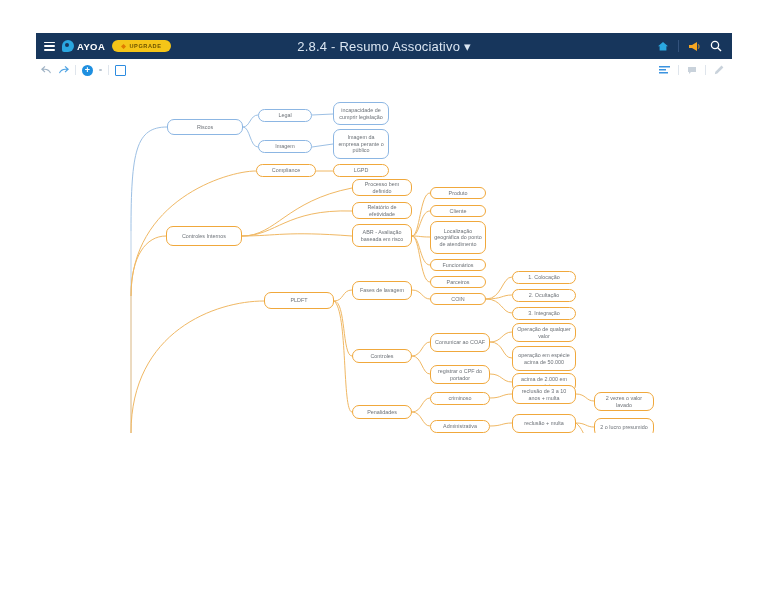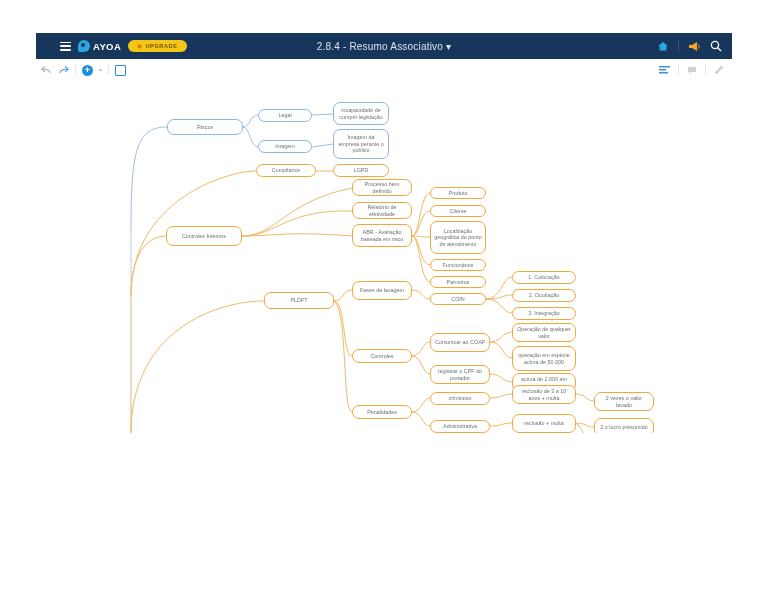--- a/index.html
+++ b/index.html
@@ -3,31 +3,31 @@
 <meta charset="utf-8">
 <style>
   html,body{margin:0;padding:0;background:#ffffff;}
   body{width:768px;height:594px;font-family:"Liberation Sans",sans-serif;overflow:hidden;}
 
   .app{position:absolute;left:36px;top:33px;width:696px;height:400px;}
 
   
   .topbar{position:absolute;left:0;top:0;width:696px;height:26px;background:#17365c;
           display:flex;align-items:center;}
-  .tb-left{display:flex;align-items:center;gap:7px;padding-left:24px;}
+  .tb-left{display:flex;align-items:center;gap:7px;padding-left:8px;}
   .hamb{width:11px;height:9px;display:flex;flex-direction:column;justify-content:space-between;cursor:pointer;}
   .hamb i{display:block;height:1.6px;background:#fff;border-radius:1px;}
   .logo{display:flex;align-items:center;gap:3px;}
   .logo-mark{width:12px;height:12px;border-radius:50% 50% 50% 2px;background:#2aa7e0;position:relative;}
   .logo-mark:after{content:"";position:absolute;left:3px;top:3px;width:4px;height:4px;border-radius:50%;background:#17365c;}
   .logo-text{color:#ffffff;font-size:9.5px;font-weight:bold;letter-spacing:.4px;}
   .upgrade{height:12px;background:#f5c518;border-radius:8px;color:#6b5200;font-size:5.6px;
            font-weight:bold;letter-spacing:.6px;display:flex;align-items:center;gap:3px;padding:0 9px;cursor:pointer;}
   .bolt{color:#e07b00;font-size:6px;line-height:1;}
-  .tb-title{position:absolute;left:0;right:0;text-align:center;color:#dbe6f2;font-size:10px;
+  .tb-title{position:absolute;left:0;right:0;text-align:center;color:#dbe6f2;font-size:13px;
             letter-spacing:.2px;pointer-events:none;}
   .tb-title span{pointer-events:auto;cursor:pointer;}
   .tb-right{margin-left:auto;display:flex;align-items:center;gap:9px;padding-right:10px;}
   .tb-div{width:1px;height:12px;background:#33527c;}
   .ico{cursor:pointer;display:flex;align-items:center;justify-content:center;}
 
   
   .toolbar{position:absolute;left:0;top:26px;width:696px;height:22px;background:#ffffff;
            display:flex;align-items:center;}
   .tl-left{display:flex;align-items:center;gap:6px;padding-left:5px;}

